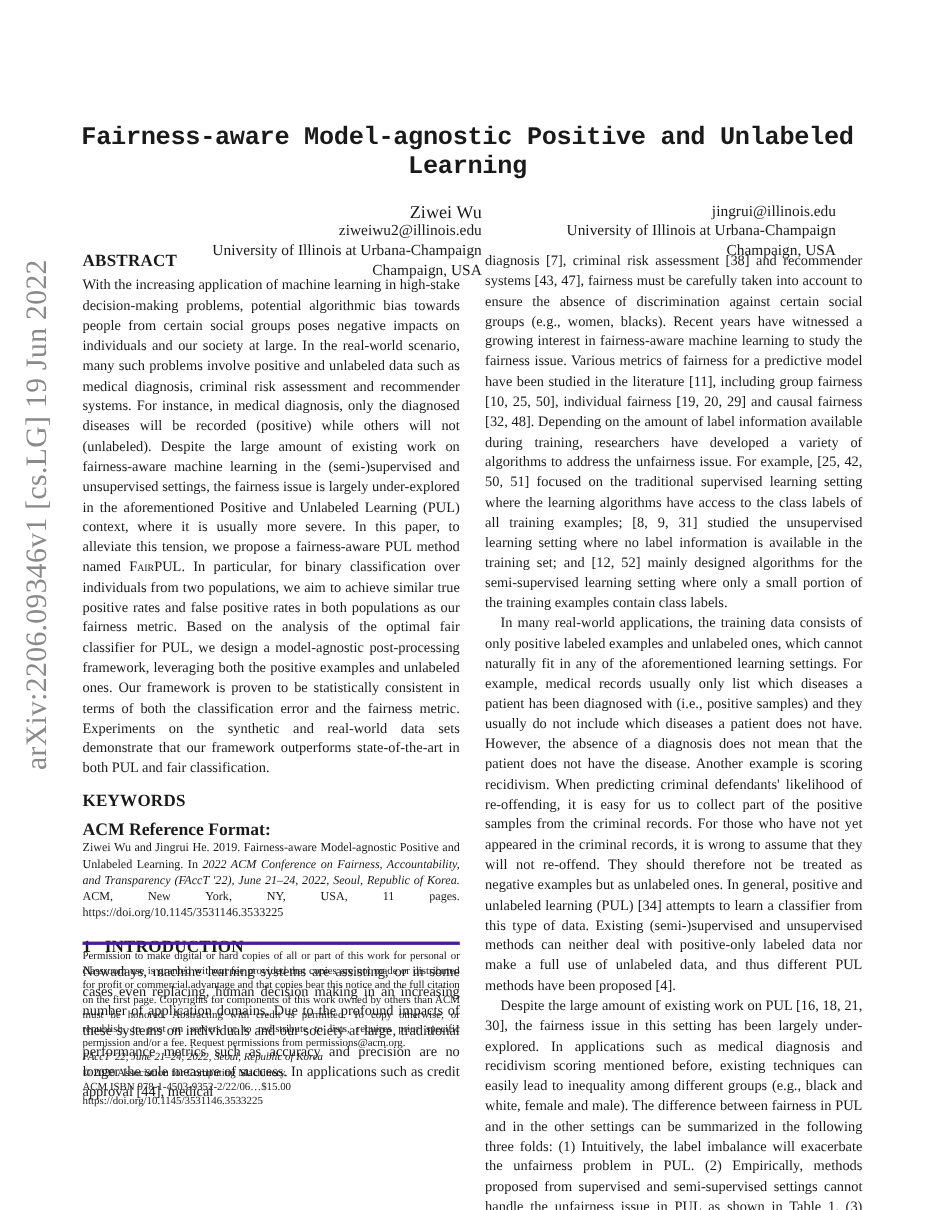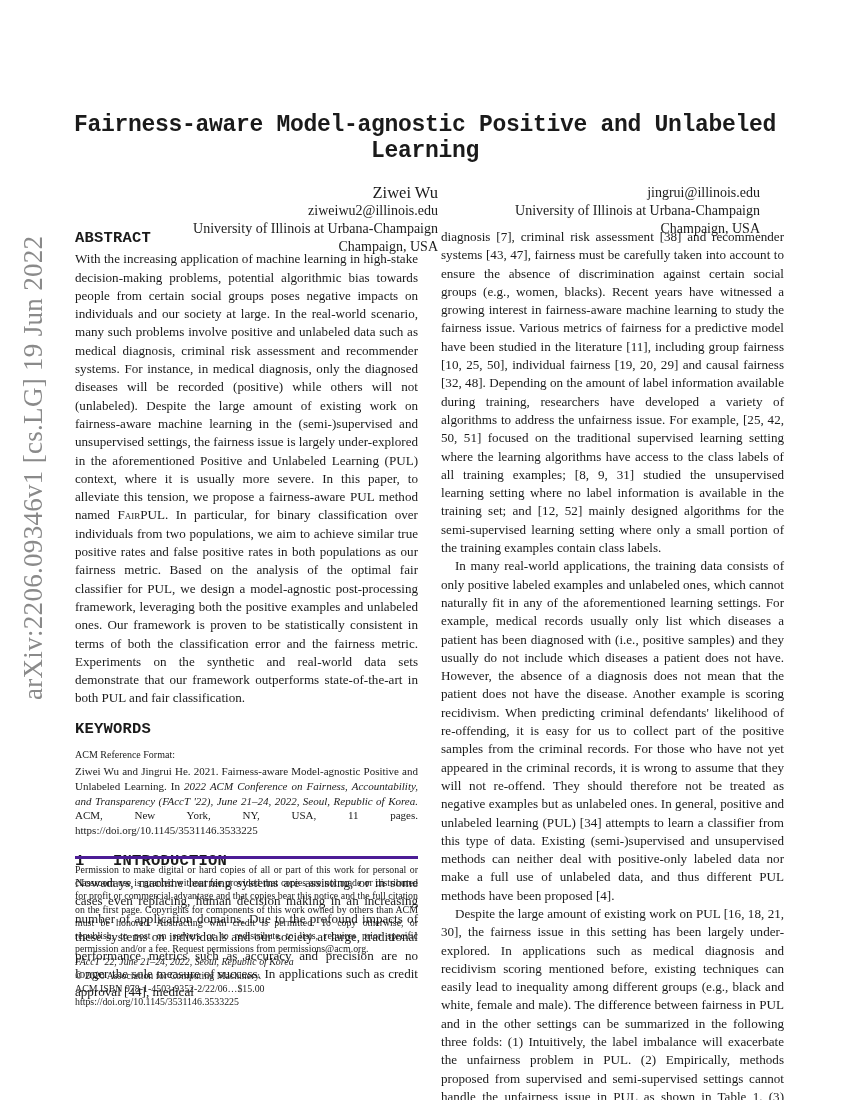--- a/index.html
+++ b/index.html
@@ -9,23 +9,23 @@
   .author { position: absolute; top: 148px; width: 340px; text-align: right; line-height: 18px; margin-top: 36px; }
   .author .name { font-size: 16.5px; }
   .author .line { font-size: 14px; }
   .author.a1 { left: 98px; }
   .author.a2 { left: 420px; }
   .col { position: absolute; width: 343px; font-size: 13.1px; line-height: 18.3px; text-align: justify; }
   .col.left { left: 75px; }
   .col.right { left: 441px; top: 228px; }
   .col p { margin: 0; }
   .col p.indent { text-indent: 14px; }
-  .sec-head { font-weight: bold; font-size: 15.5px; margin: 0 0 3px 0; letter-spacing: 0.2px; font-family: Liberation Mono, monospace; }
+  .sec-head { font-weight: bold; font-size: 15.5px; margin: 0 0 3px 0; letter-spacing: 0.2px; }
   .sc { font-variant: small-caps; }
-  .acm-head { font-weight: normal; font-size: 10px; margin-top: 8px; }
+  .acm-head { font-weight: bold; font-size: 16px; margin-top: 8px; }
   .acm-text { font-size: 11px; line-height: 14.6px; }
   .footnote { position: absolute; left: 75px; top: 856px; width: 343px; border-top: 3px solid #4c1d95; padding-top: 4px; font-size: 9.9px; line-height: 13.2px; text-align: justify; }
   .footnote p { margin: 0; }
   .it { font-style: italic; }
 </style>
 </head>
 <body>
 
 <div class="arxiv-stamp">arXiv:2206.09346v1  [cs.LG]  19 Jun 2022</div>
 
@@ -43,21 +43,21 @@
   <div class="line">Champaign, USA</div>
 </div>
 
 <div class="col left" style="top:229px;">
   <div class="sec-head">ABSTRACT</div>
   <p><span>With the increasing application of machine learning in high-stake decision-making problems, potential algorithmic bias towards people from certain social groups poses negative impacts on individuals and our society at large. In the real-world scenario, many such problems involve positive and unlabeled data such as medical diagnosis, criminal risk assessment and recommender systems. For instance, in medical diagnosis, only the diagnosed diseases will be recorded (positive) while others will not (unlabeled). Despite the large amount of existing work on fairness-aware machine learning in the (semi-)supervised and unsupervised settings, the fairness issue is largely under-explored in the aforementioned Positive and Unlabeled Learning (PUL) context, where it is usually more severe. In this paper, to alleviate this tension, we propose a fairness-aware PUL method named </span><span class="sc">FairPUL</span><span>. In particular, for binary classification over individuals from two populations, we aim to achieve similar true positive rates and false positive rates in both populations as our fairness metric. Based on the analysis of the optimal fair classifier for PUL, we design a model-agnostic post-processing framework, leveraging both the positive examples and unlabeled ones. Our framework is proven to be statistically consistent in terms of both the classification error and the fairness metric. Experiments on the synthetic and real-world data sets demonstrate that our framework outperforms state-of-the-art in both PUL and fair classification.</span></p>
 
   <div class="sec-head" style="margin-top:12px;">KEYWORDS</div>
 
   <div class="acm-head">ACM Reference Format:</div>
-  <p class="acm-text"><span>Ziwei Wu and Jingrui He. 2021. Fairness-aware Model-agnostic Positive and Unlabeled Learning. In </span><span class="it">2022 ACM Conference on Fairness, Accountability, and Transparency (FAccT '22), June 21–24, 2022, Seoul, Republic of Korea.</span><span> ACM, New York, NY, USA, 11 pages. https://doi.org/10.1145/3531146.3533225</span></p>
+  <p class="acm-text"><span>Ziwei Wu and Jingrui He. 2019. Fairness-aware Model-agnostic Positive and Unlabeled Learning. In </span><span class="it">2022 ACM Conference on Fairness, Accountability, and Transparency (FAccT '22), June 21–24, 2022, Seoul, Republic of Korea.</span><span> ACM, New York, NY, USA, 11 pages. https://doi.org/10.1145/3531146.3533225</span></p>
 
   <div class="sec-head" style="margin-top:15px; white-space:pre;">1   INTRODUCTION</div>
   <p>Nowadays, machine learning systems are assisting, or in some cases even replacing, human decision making in an increasing number of application domains. Due to the profound impacts of these systems on individuals and our society at large, traditional performance metrics such as accuracy and precision are no longer the sole measure of success. In applications such as credit approval [44], medical</p>
 </div>
 
 <div class="footnote">
   <p>Permission to make digital or hard copies of all or part of this work for personal or classroom use is granted without fee provided that copies are not made or distributed for profit or commercial advantage and that copies bear this notice and the full citation on the first page. Copyrights for components of this work owned by others than ACM must be honored. Abstracting with credit is permitted. To copy otherwise, or republish, to post on servers or to redistribute to lists, requires prior specific permission and/or a fee. Request permissions from permissions@acm.org.</p>
   <p class="it">FAccT '22, June 21–24, 2022, Seoul, Republic of Korea</p>
   <p>© 2020 Association for Computing Machinery.</p>
   <p>ACM ISBN 978-1-4503-9352-2/22/06…$15.00</p>

